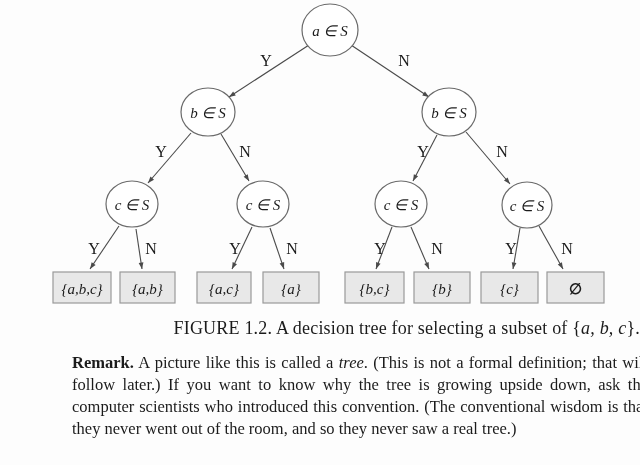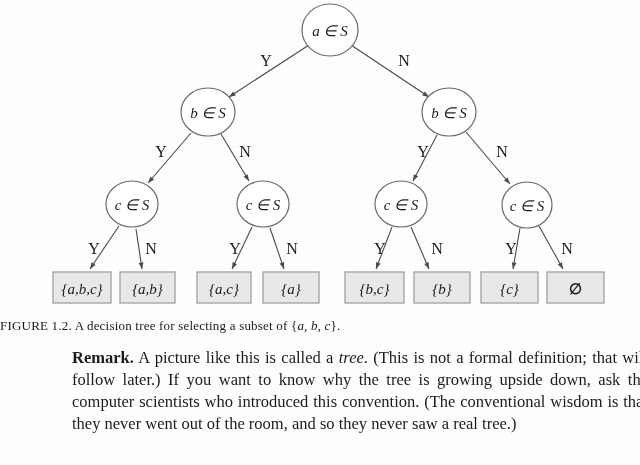--- a/index.html
+++ b/index.html
@@ -7,22 +7,22 @@
     position: relative;
     width: 640px;
     height: 465px;
     background: #fdfdfd;
     font-family: "Liberation Serif", serif;
     color: #1b1b1b;
     overflow: hidden;
   }
   .figure-svg { display: block; }
   .caption {
-    text-align: left;
-    font-size: 13px;
+    text-align: right;
+    font-size: 18px;
     letter-spacing: 0.2px;
     margin-top: 2px;
     white-space: nowrap;
   }
   .remark {
     margin: 13px 0 0 72px;
     width: 576px;
     font-size: 16.5px;
     line-height: 22px;
     text-align: justify;

